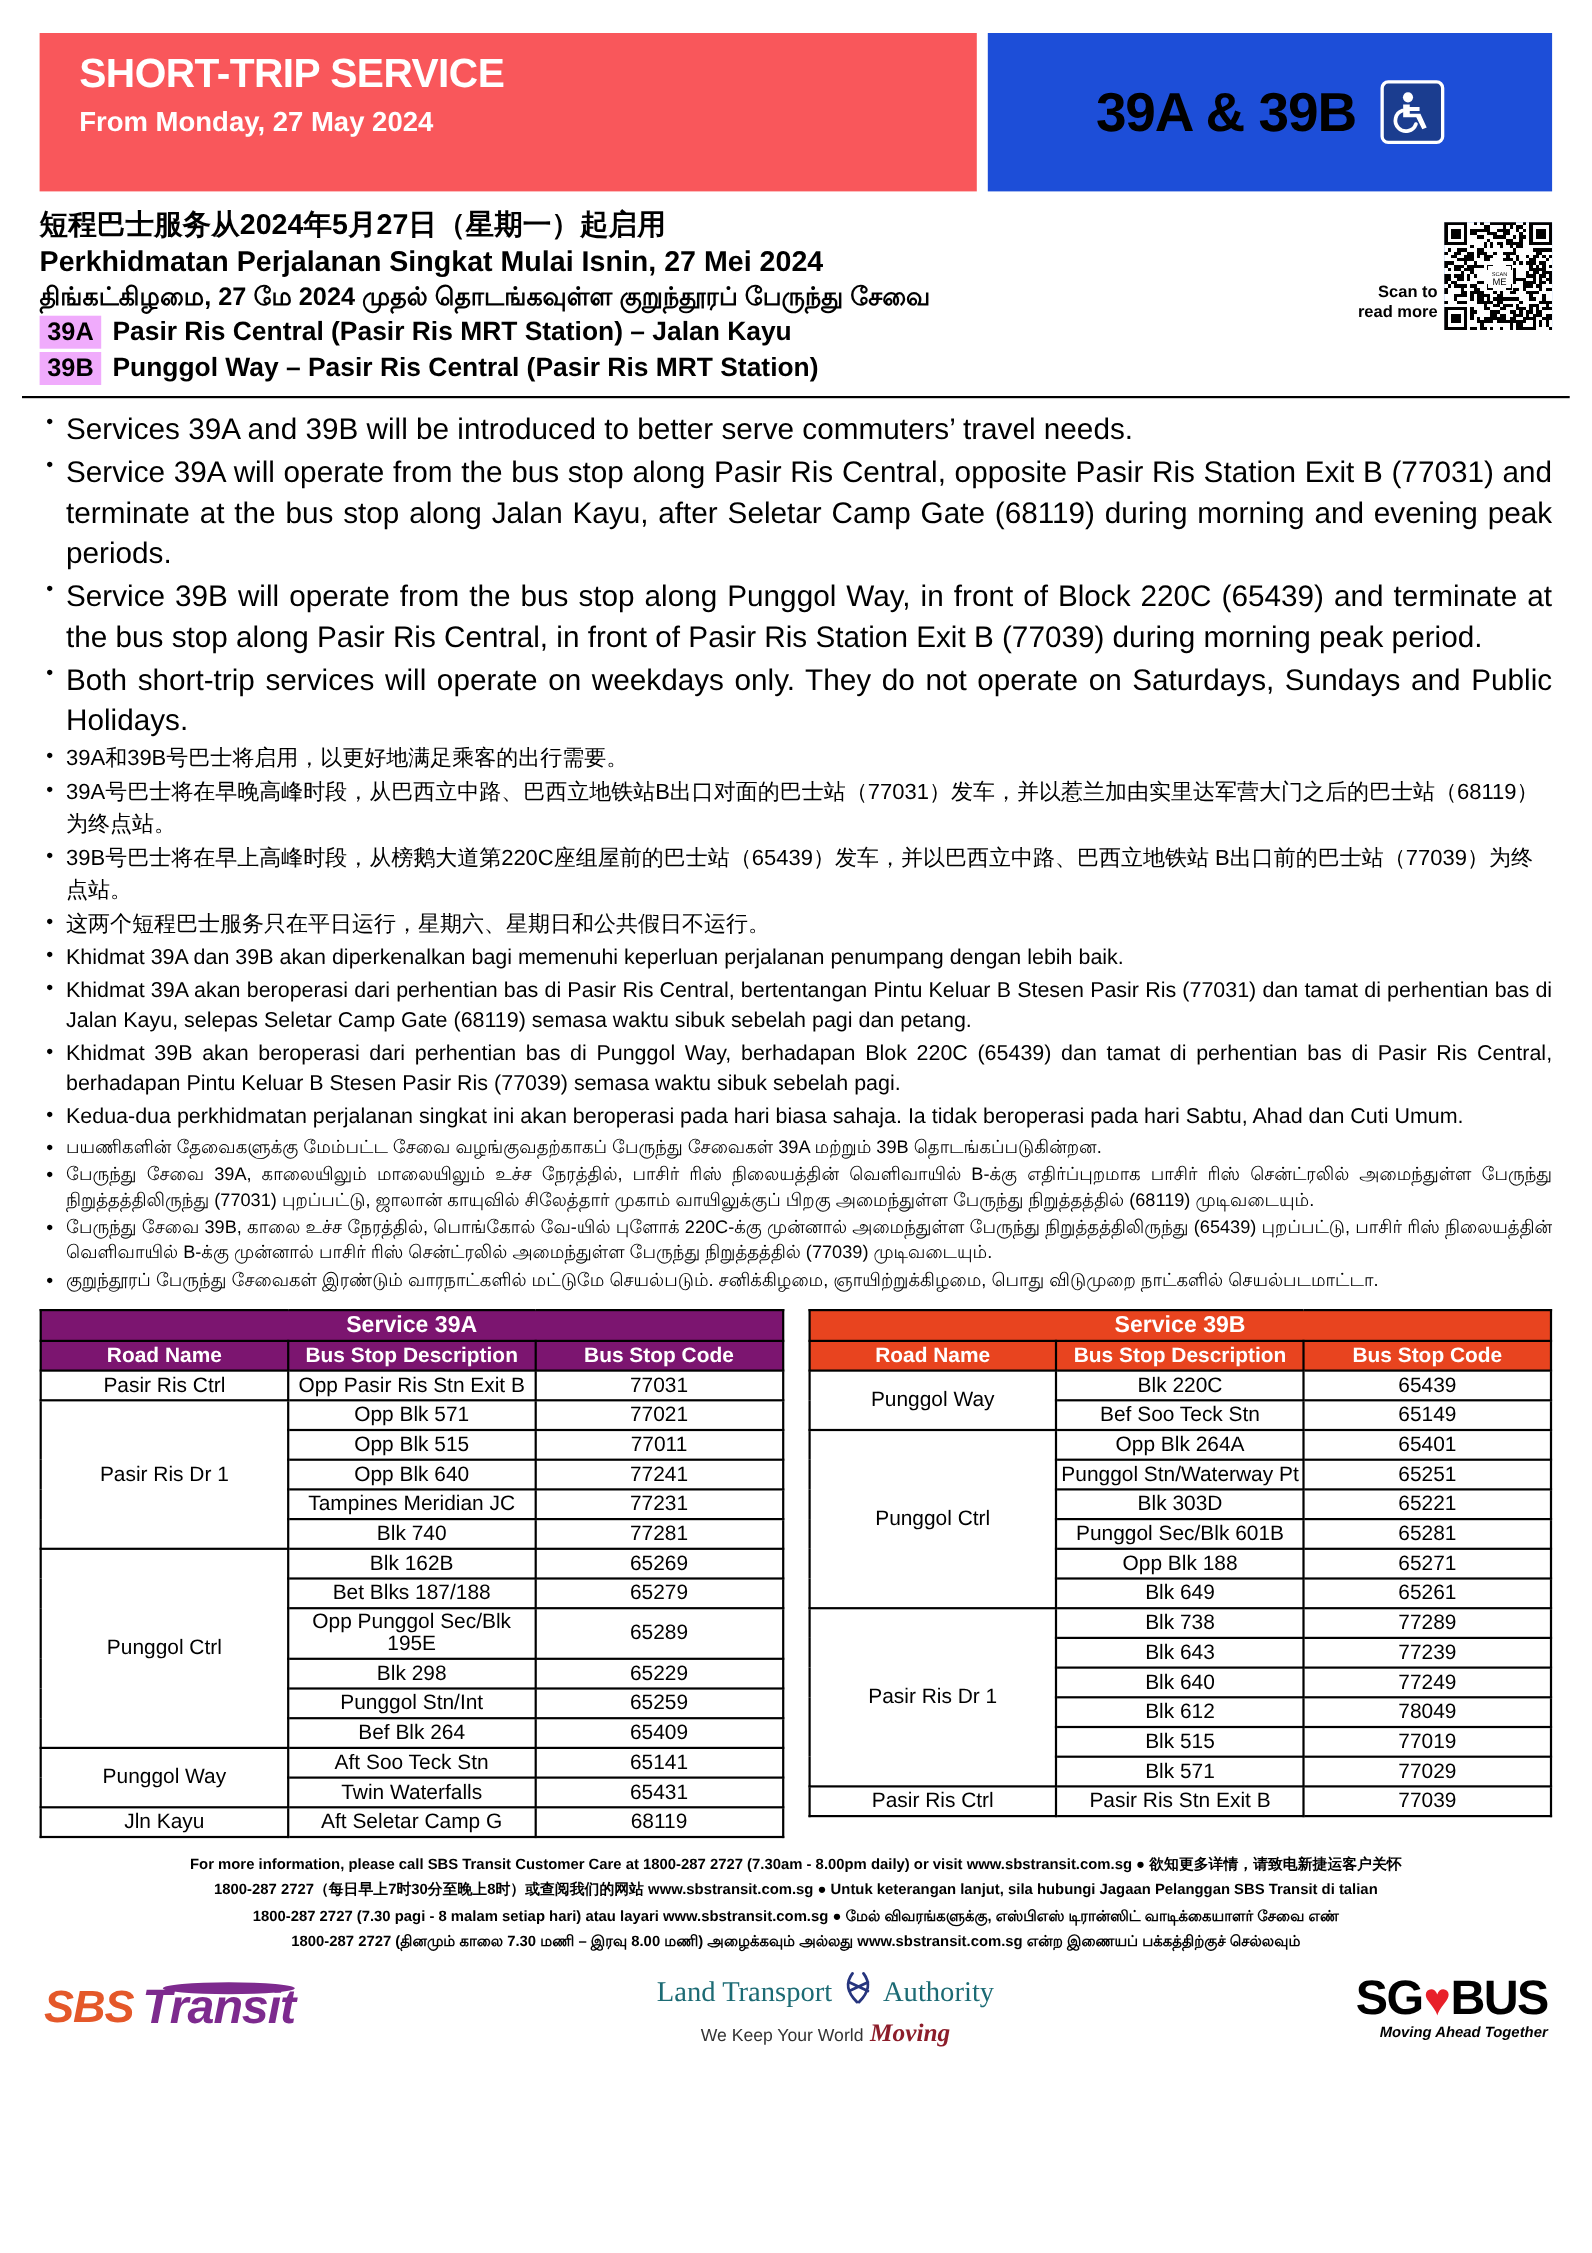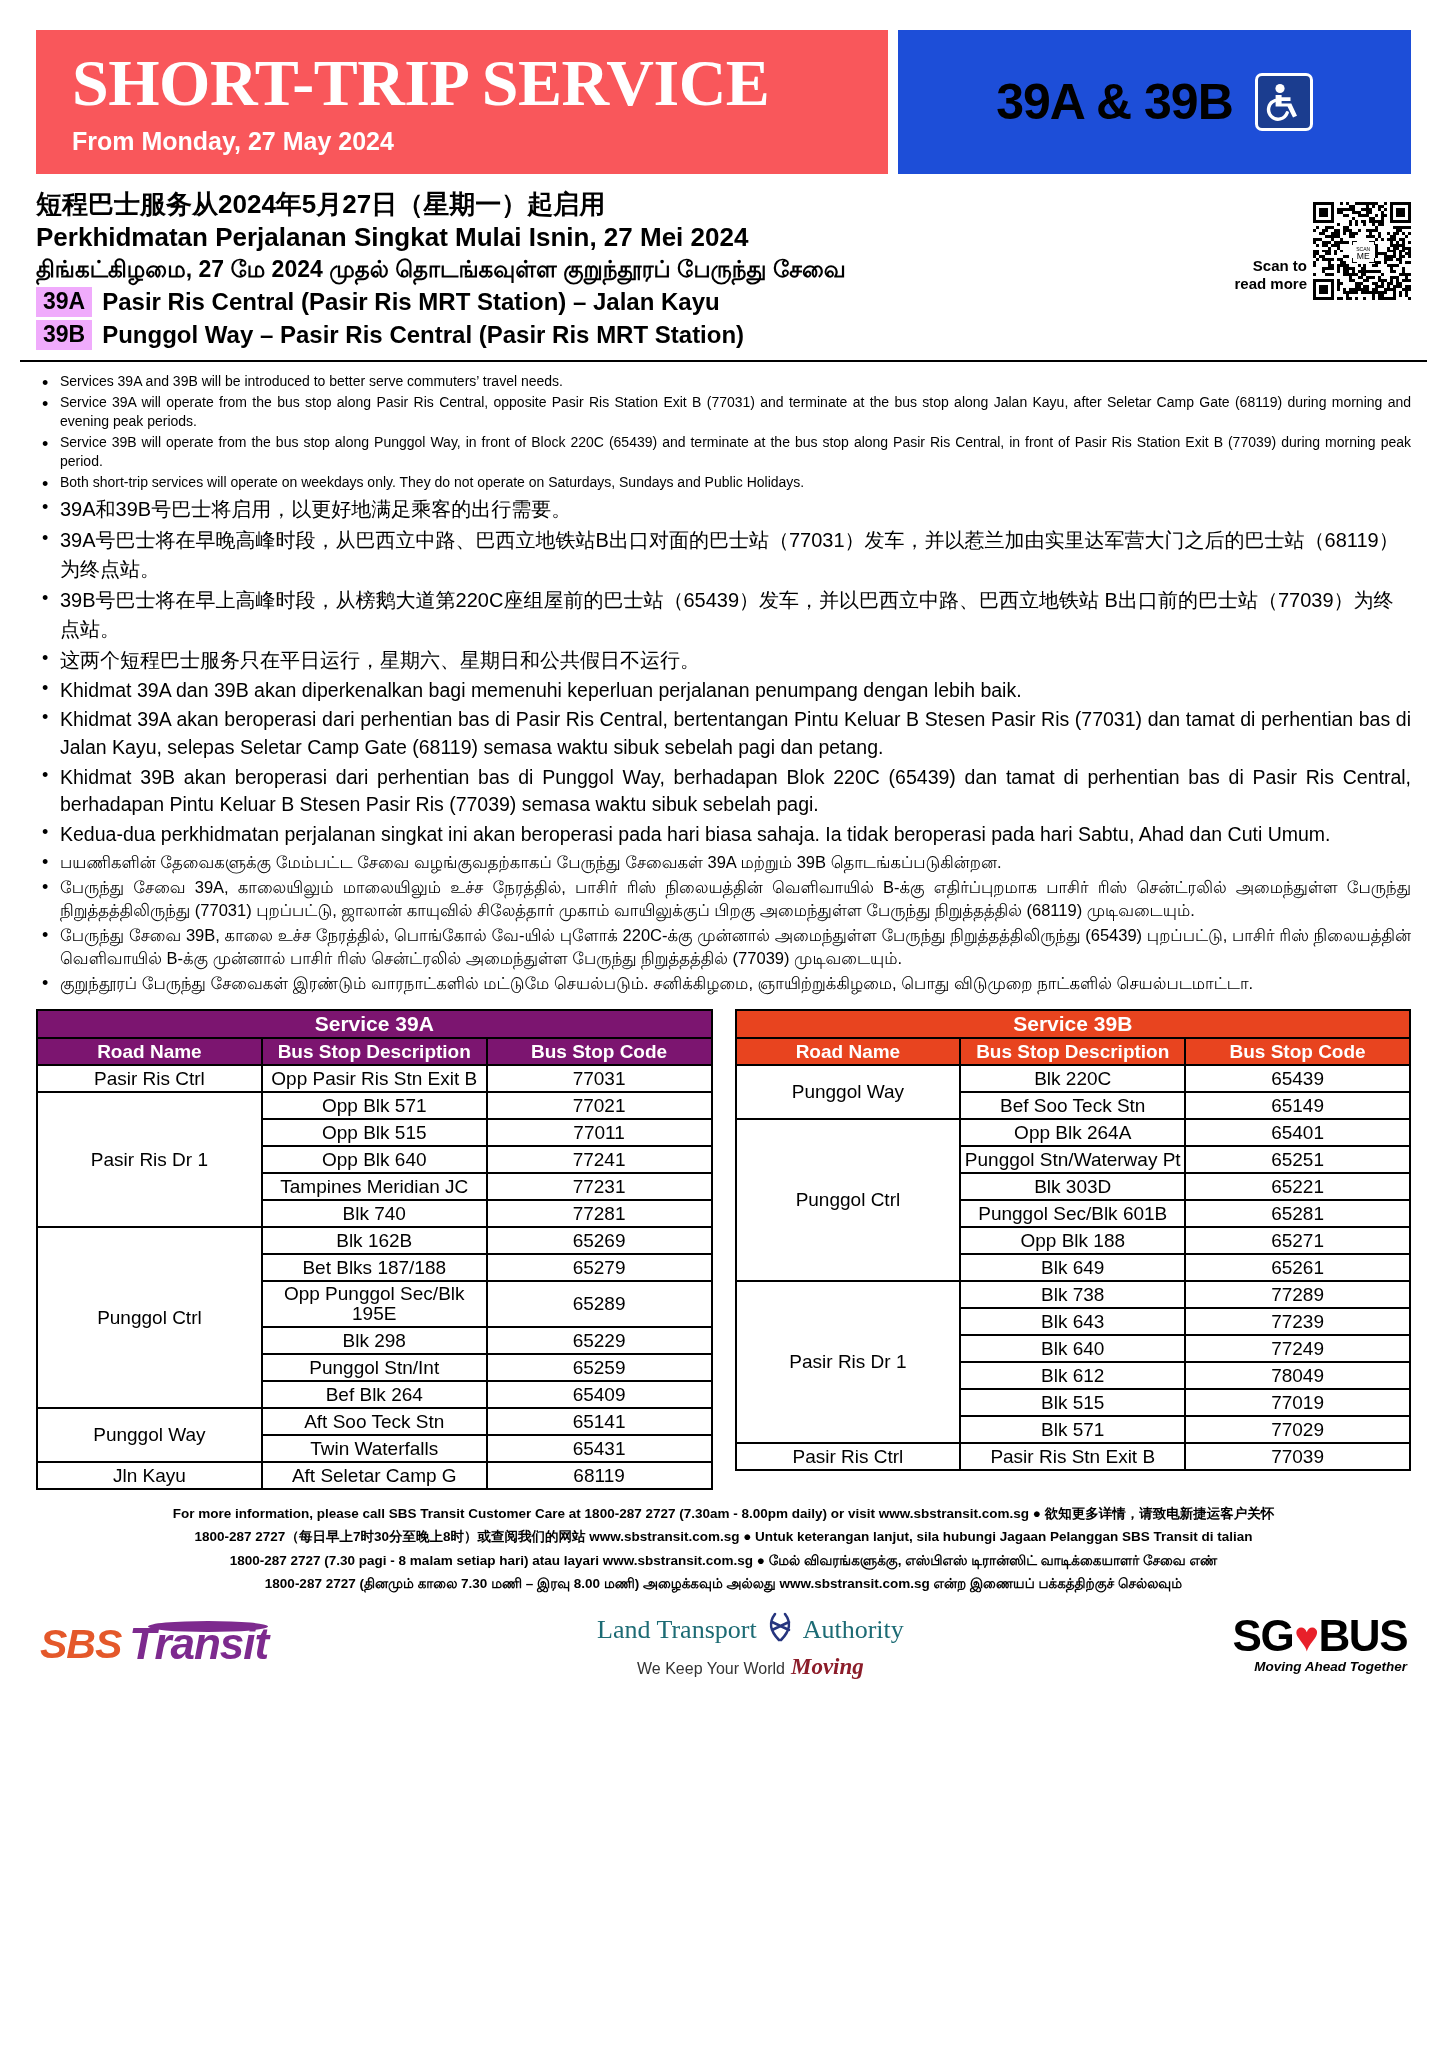--- a/index.html
+++ b/index.html
@@ -22,26 +22,25 @@
     height: 144px;
   }
   .banner-red {
     flex: 0 0 852px;
     background: #f9575b;
     position: relative;
     padding: 18px 0 0 36px;
   }
   .banner-title {
     color: #ffffff;
-    font-size: 66px;
+    font-size: 37px;
     font-weight: bold;
     letter-spacing: -0.5px;
     line-height: 1.05;
     white-space: nowrap;
-    font-family: Liberation Serif, serif;
   }
   .banner-sub {
     color: #ffffff;
     font-size: 25px;
     font-weight: bold;
     margin-top: 10px;
     white-space: nowrap;
   }
   .banner-green {
     flex: 1 1 auto;
@@ -108,21 +107,21 @@
   ul.blist li {
     position: relative;
     padding-left: 24px;
     margin-bottom: 2px;
   }
   ul.blist li::before {
     content: "•";
     position: absolute; left: 6px; top: -1px;
     font-size: 18px; line-height: inherit;
   }
-  .grp-en li { font-size: 14px; line-height: 1.37; text-align: justify; }
+  .grp-en li { font-size: 27px; line-height: 1.37; text-align: justify; }
   .grp-en { margin-bottom: 14px; }
   .grp-zh li { font-size: 20px; line-height: 1.45; }
   .grp-zh { margin-bottom: 14px; }
   .grp-ms li { font-size: 19.5px; line-height: 1.42; text-align: justify; }
   .grp-ms { margin-bottom: 12px; }
   .grp-ta li { font-size: 16.5px; line-height: 1.4; text-align: justify; }
   .grp-ta li::before { font-size: 14px; }
   .grp-ta { margin-bottom: 10px; }
 
   

